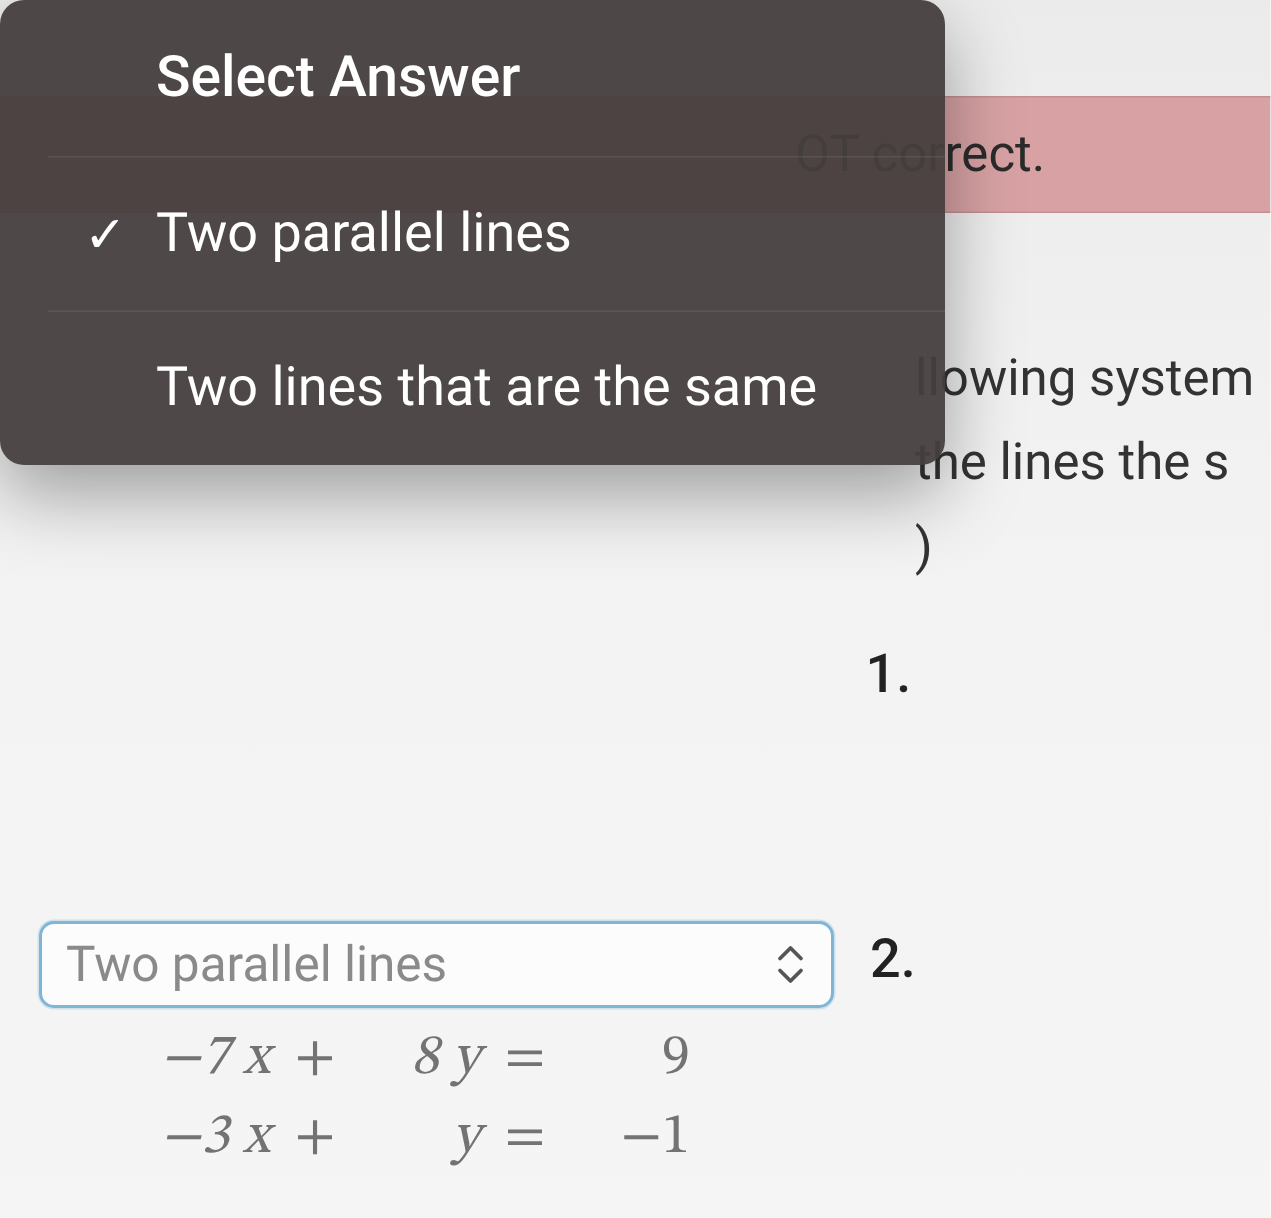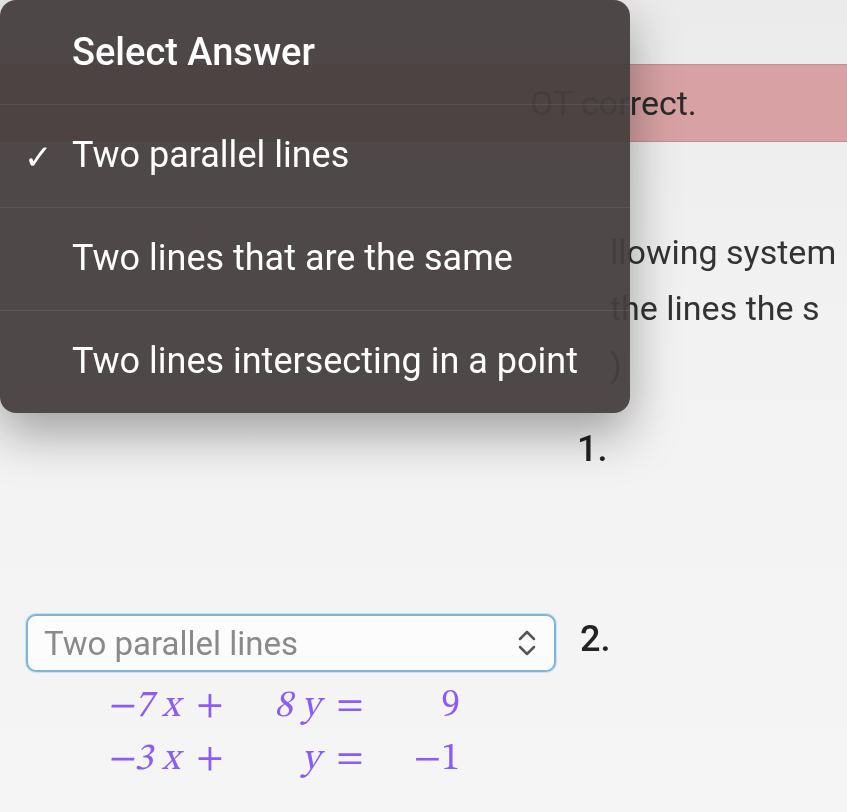--- a/index.html
+++ b/index.html
@@ -52,20 +52,21 @@
   .popover {
     position: absolute;
     left: 0;
     top: 0;
     width: 630px;
     background: rgba(70,62,62,0.95);
     border-radius: 16px;
     box-shadow: 0 20px 50px rgba(0,0,0,0.35);
     overflow: hidden;
     color: #fff;
+    padding-left: 32px;
   }
   .popover .header {
     padding: 30px 36px 30px 72px;
     font-size: 38px;
     font-weight: 500;
     border-bottom: 1px solid rgba(255,255,255,0.08);
   }
   .popover .option {
     display: flex;
     align-items: flex-start;
@@ -121,21 +122,21 @@
     color: #222;
   }
 
   
   .equations {
     position: absolute;
     left: 70px;
     top: 680px;
     font-family: "STIX Two Math", "Cambria Math", "Times New Roman", serif;
     font-size: 38px;
-    color: #8b5cf6;
+    color: #737373;
     line-height: 1.4;
   }
   .equations .row {
     display: grid;
     grid-template-columns: 110px 40px 80px 40px 80px;
     align-items: baseline;
     column-gap: 10px;
   }
   .equations .c1 { text-align: right; font-style: italic; }
   .equations .c2 { text-align: center; }
@@ -164,24 +165,20 @@
   <div class="option">
     <span class="check">✓</span>
     <span class="opt-label">Two parallel lines</span>
   </div>
 
   <div class="option">
     <span class="check hidden">✓</span>
     <span class="opt-label">Two lines that are the same</span>
   </div>
 
-  <div class="option">
-    <span class="check hidden">✓</span>
-    <span class="opt-label">Two lines intersecting in a point</span>
-  </div>
 </div>
 
 <div class="select-control">
   <span>Two parallel lines</span>
   <span class="updown">
     <svg width="22" height="30" viewBox="0 0 22 30">
       <path d="M4 11 L11 4 L18 11" stroke="#555" stroke-width="2.5" fill="none" stroke-linecap="round" stroke-linejoin="round"></path>
       <path d="M4 19 L11 26 L18 19" stroke="#555" stroke-width="2.5" fill="none" stroke-linecap="round" stroke-linejoin="round"></path>
     </svg>
   </span>

